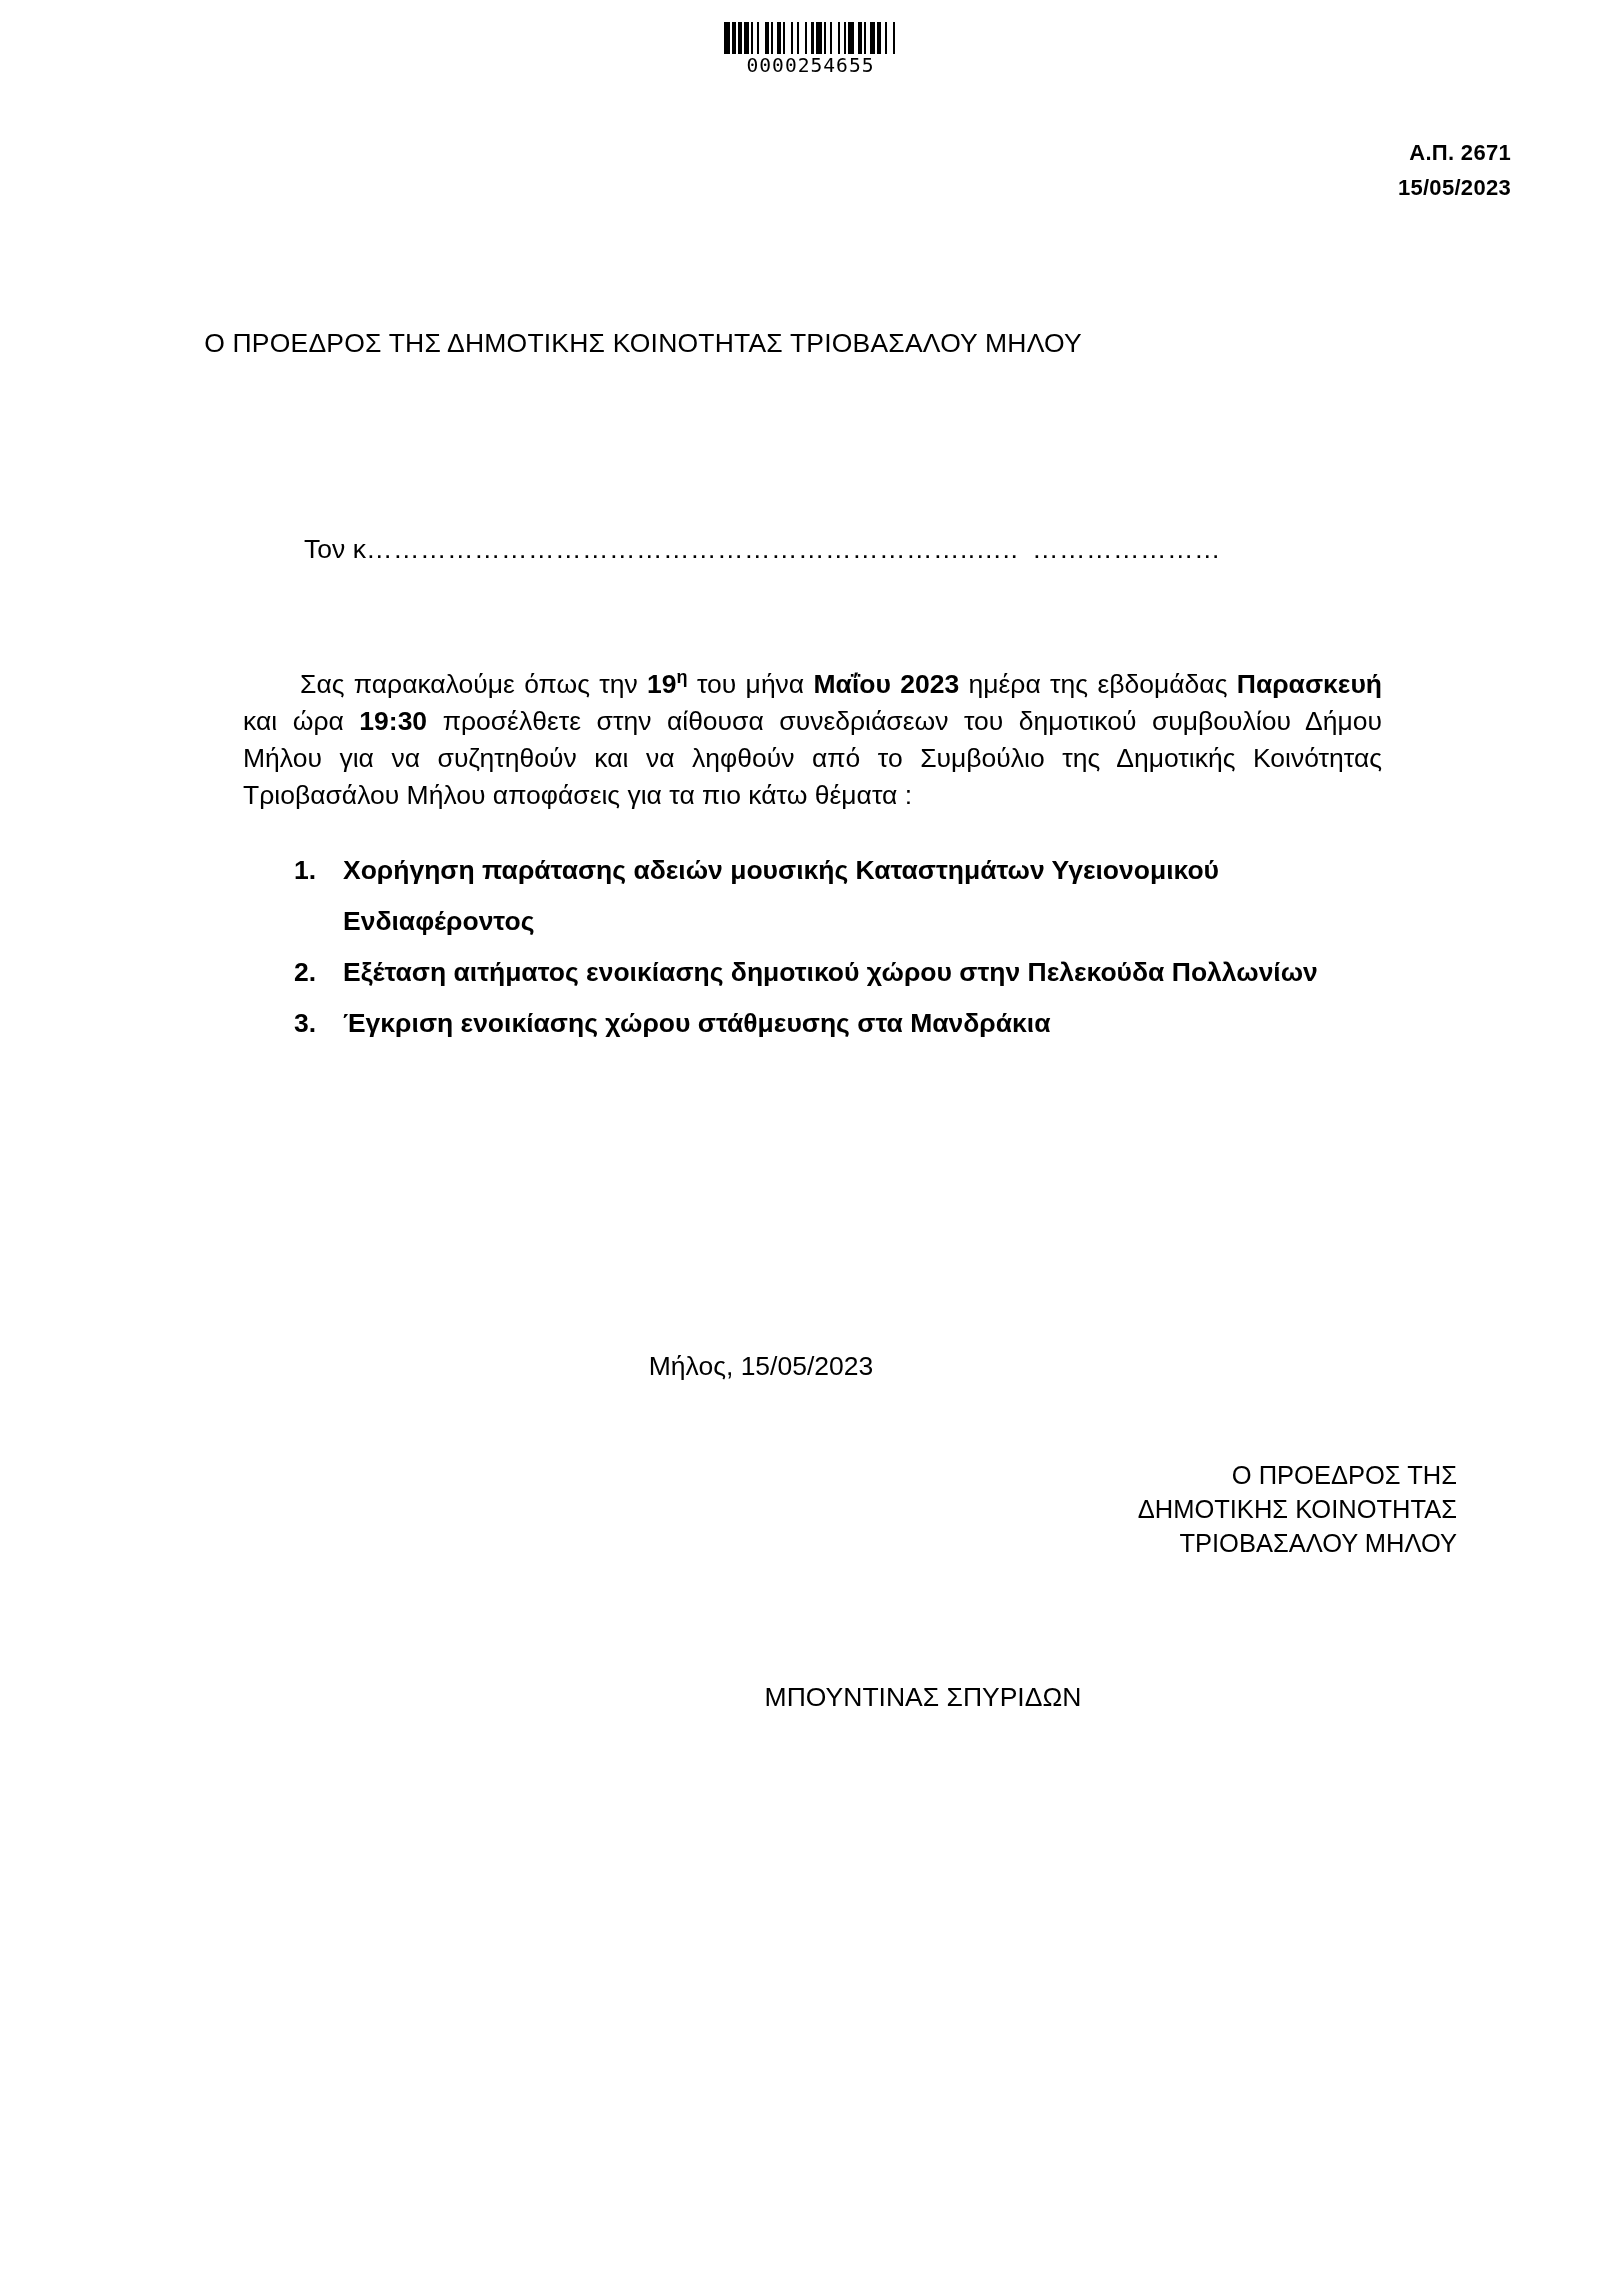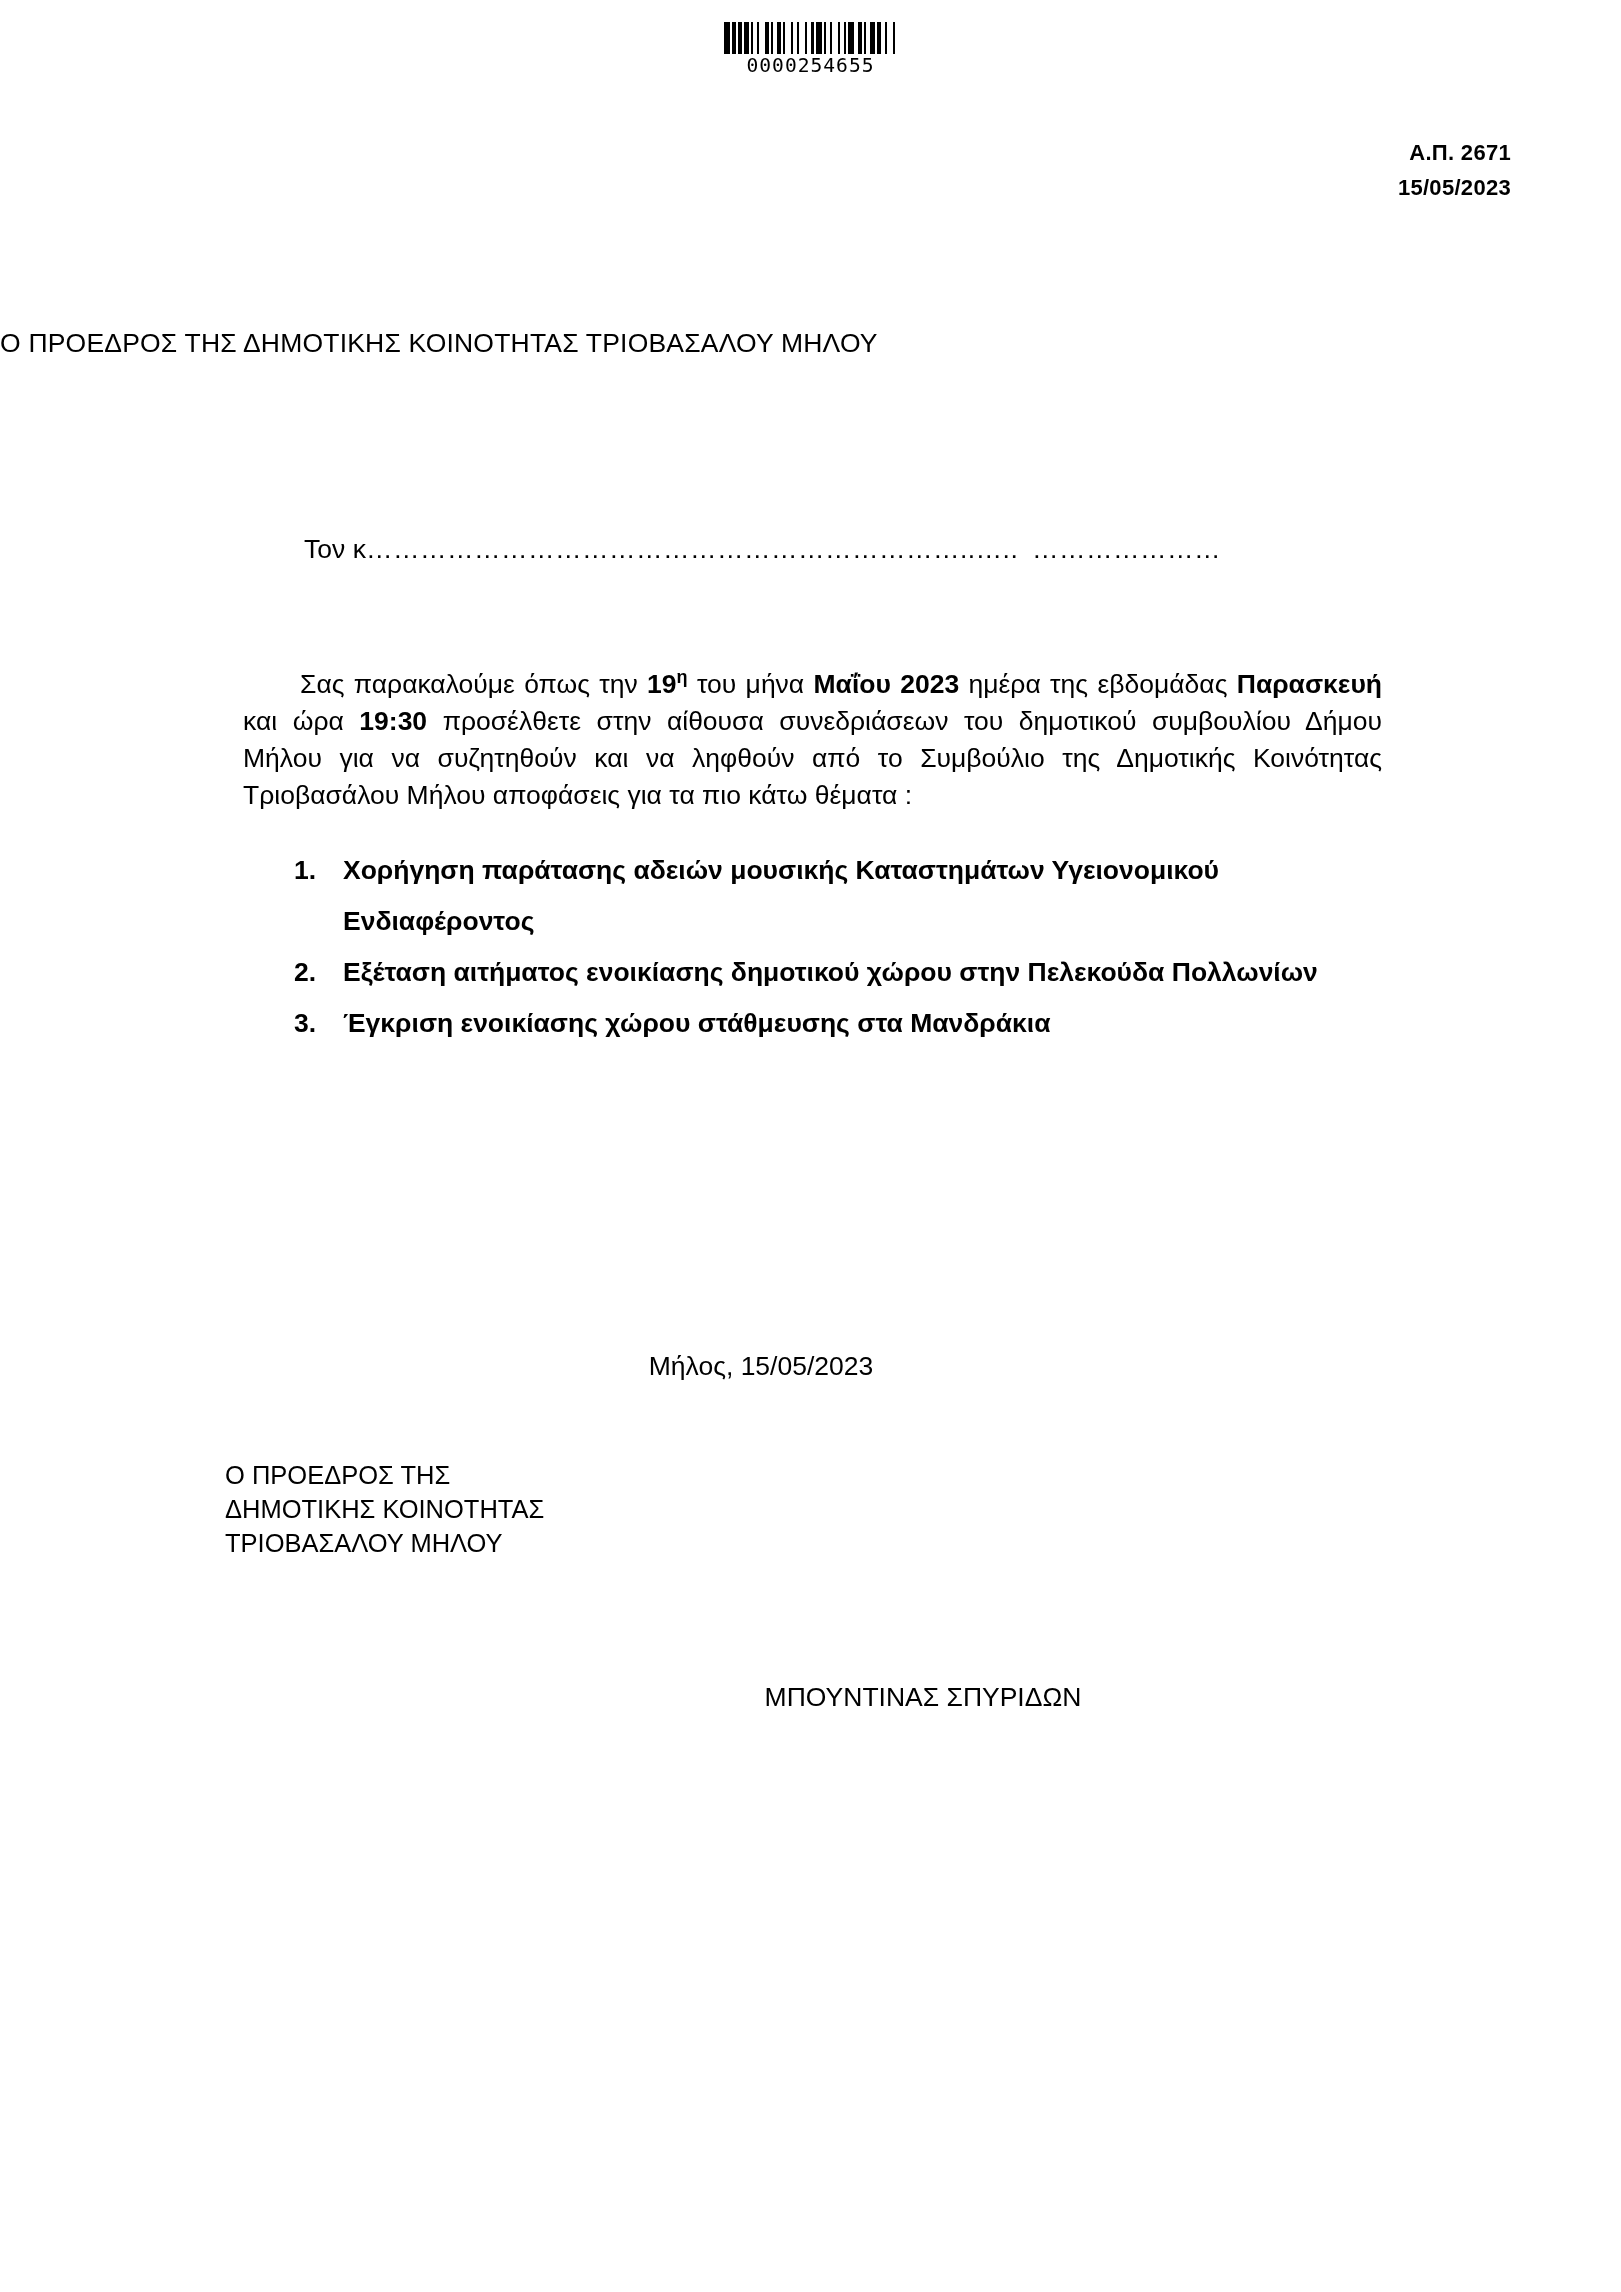--- a/index.html
+++ b/index.html
@@ -63,21 +63,21 @@
     line-height: 35px;
     letter-spacing: 0.3px;
   }
 
   
   .main-title {
     position: absolute;
     left: 0;
     top: 328px;
     width: 1286px;
-    text-align: left;
+    text-align: center;
     font-size: 26.5px;
     letter-spacing: 0.2px;
     white-space: nowrap;
   }
   .to-label {
     position: absolute;
     left: 0;
     top: 402px;
     width: 1621px;
     text-align: center;
@@ -151,21 +151,21 @@
     text-align: center;
     font-size: 26.5px;
     padding-left: 233px;
     box-sizing: border-box;
   }
   .sig-title {
     position: absolute;
     left: 0;
     top: 1458px;
     width: 1457px;
-    text-align: left;
+    text-align: right;
     font-size: 25.5px;
     line-height: 34px;
     padding-left: 225px;
     box-sizing: border-box;
   }
   .sig-name {
     position: absolute;
     left: 0;
     top: 1682px;
     width: 1621px;

